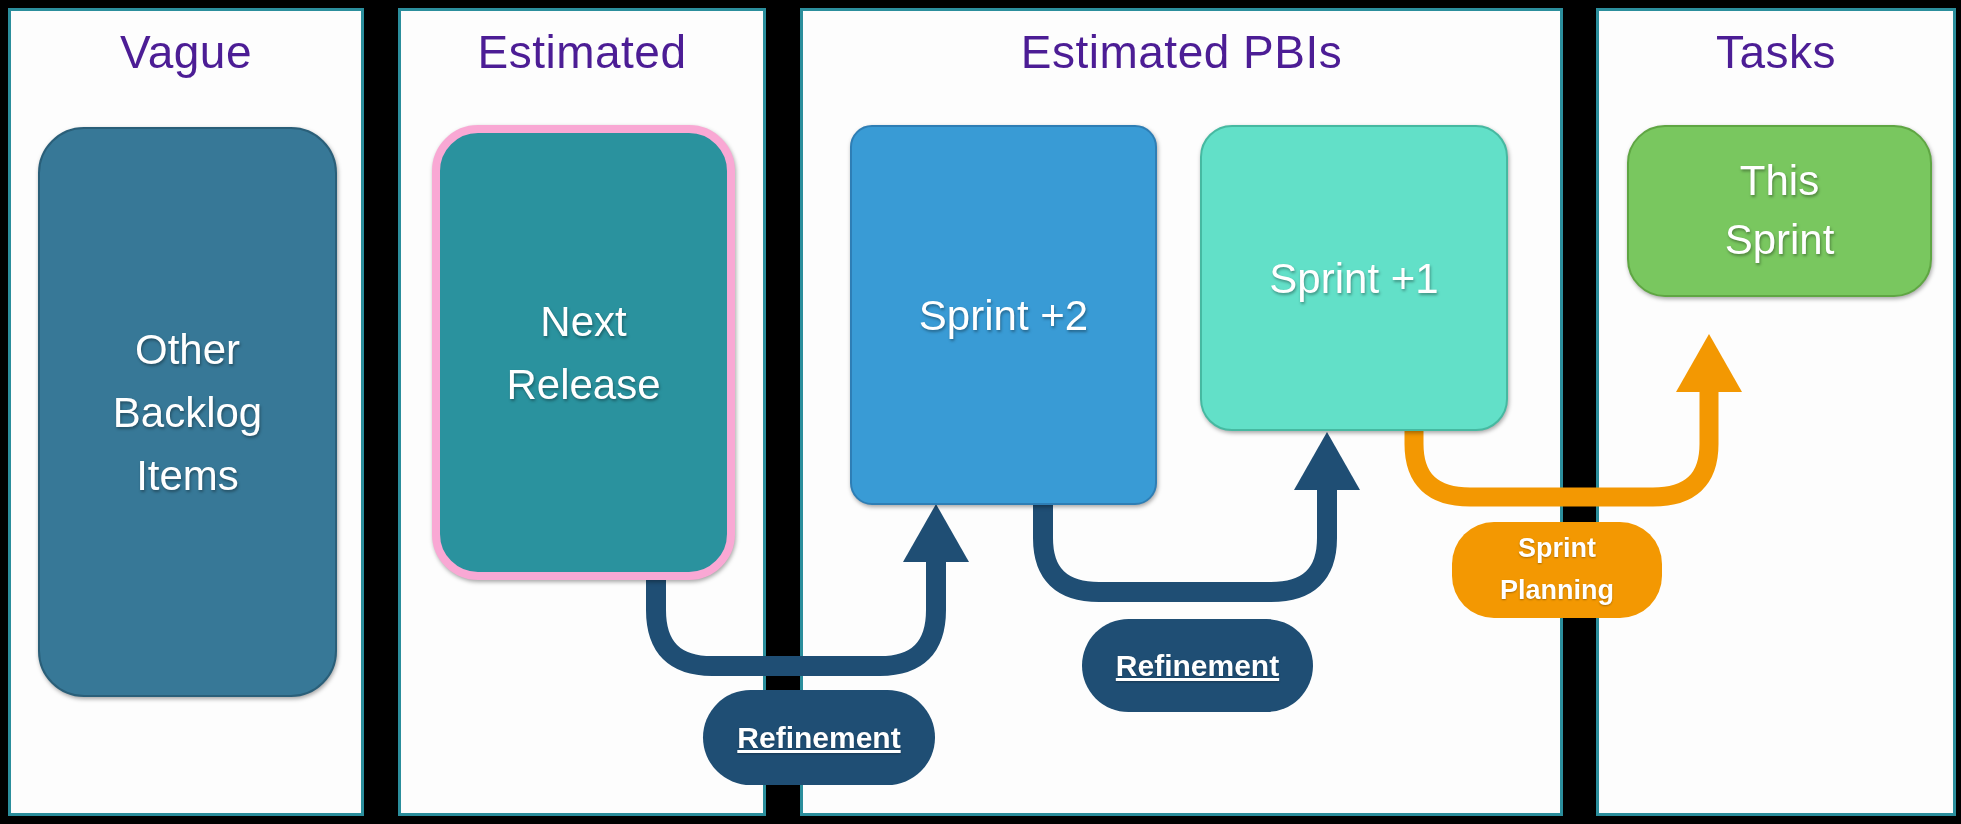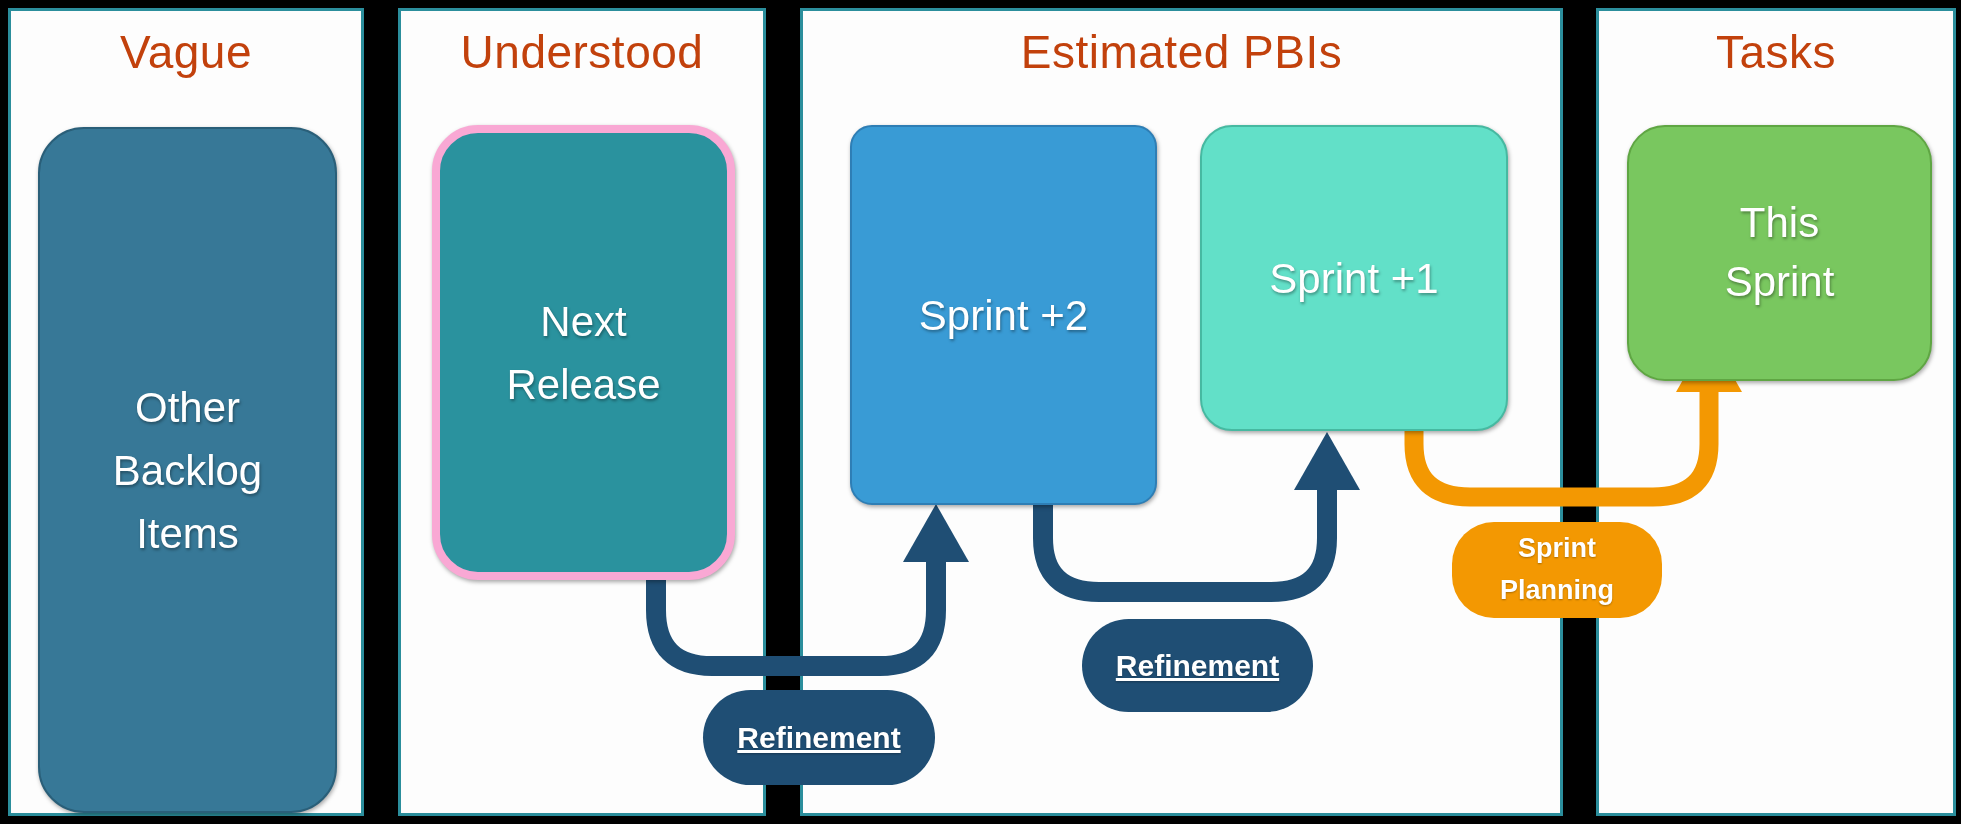--- a/index.html
+++ b/index.html
@@ -10,56 +10,56 @@
   .panel{
     position:absolute;top:8px;height:808px;background:#FDFDFD;
     border:3px solid #2B8E9C;box-sizing:border-box;
   }
   .panel-1{left:8px;width:356px;}
   .panel-2{left:398px;width:368px;}
   .panel-3{left:800px;width:763px;}
   .panel-4{left:1596px;width:360px;}
   .col-header{
     margin:14px 0 0 0;text-align:center;font-size:46px;font-weight:400;
-    color:#c2410c;letter-spacing:0.5px;
+    color:#4c1d95;letter-spacing:0.5px;
   }
   .arrow-layer{position:absolute;left:0;top:0;z-index:2;}
   .box{
     position:absolute;z-index:3;display:flex;align-items:center;justify-content:center;
     color:#fff;font-size:42px;text-align:center;white-space:pre-line;line-height:1.5;
     text-shadow:1px 2px 3px rgba(0,0,0,0.35);
     box-shadow:1px 2px 4px rgba(0,0,0,0.35);
     box-sizing:border-box;
   }
-  .box-other   {left:38px;  top:127px;width:299px;height:686px;border-radius:46px;background:#377897;border:2px solid #2A5F79;}
+  .box-other   {left:38px;  top:127px;width:299px;height:570px;border-radius:46px;background:#377897;border:2px solid #2A5F79;}
   .box-next    {left:432px; top:125px;width:303px;height:455px;border-radius:46px;background:#2A929E;border:8px solid #f9a8d4;}
   .box-sprint2 {left:850px; top:125px;width:307px;height:380px;border-radius:22px;background:#399BD5;border:2px solid #2E7EB5;}
   .box-sprint1 {left:1200px;top:125px;width:308px;height:306px;border-radius:32px;background:#62E0C8;border:2px solid #46B9A1;}
-  .box-this    {left:1627px;top:125px;width:305px;height:256px;border-radius:38px;background:#79C75F;border:2px solid #5FA643;line-height:1.4;}
+  .box-this    {left:1627px;top:125px;width:305px;height:172px;border-radius:38px;background:#79C75F;border:2px solid #5FA643;line-height:1.4;}
   .pill{
     position:absolute;z-index:4;display:flex;align-items:center;justify-content:center;
     color:#fff;font-weight:bold;text-align:center;white-space:pre-line;
     text-shadow:0 1px 2px rgba(0,0,0,0.3);
   }
   .pill-navy{background:#1F4E74;text-decoration:underline;}
   .pill-orange{background:#F39802;}
   .pill-refine-1{left:703px; top:690px;width:232px;height:95px;border-radius:48px;font-size:30px;}
   .pill-refine-2{left:1082px;top:619px;width:231px;height:93px;border-radius:47px;font-size:30px;}
   .pill-planning{left:1452px;top:522px;width:210px;height:96px;border-radius:42px;font-size:27px;line-height:1.55;}
 </style>
 </head>
 <body>
 
 <div class="stage">
 
   <div class="panel panel-1">
     <h1 class="col-header">Vague</h1>
   </div>
   <div class="panel panel-2">
-    <h1 class="col-header">Understood</h1>
+    <h1 class="col-header">Estimated</h1>
   </div>
   <div class="panel panel-4">
     <h1 class="col-header">Tasks</h1>
   </div>
   <div class="panel panel-3">
     <h1 class="col-header">Estimated PBIs</h1>
   </div>
 
   <svg class="arrow-layer" width="1961" height="824" viewBox="0 0 1961 824">
     <g>

